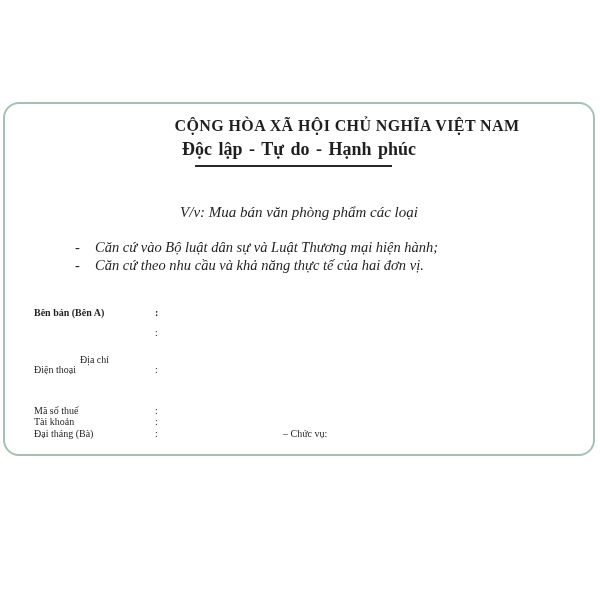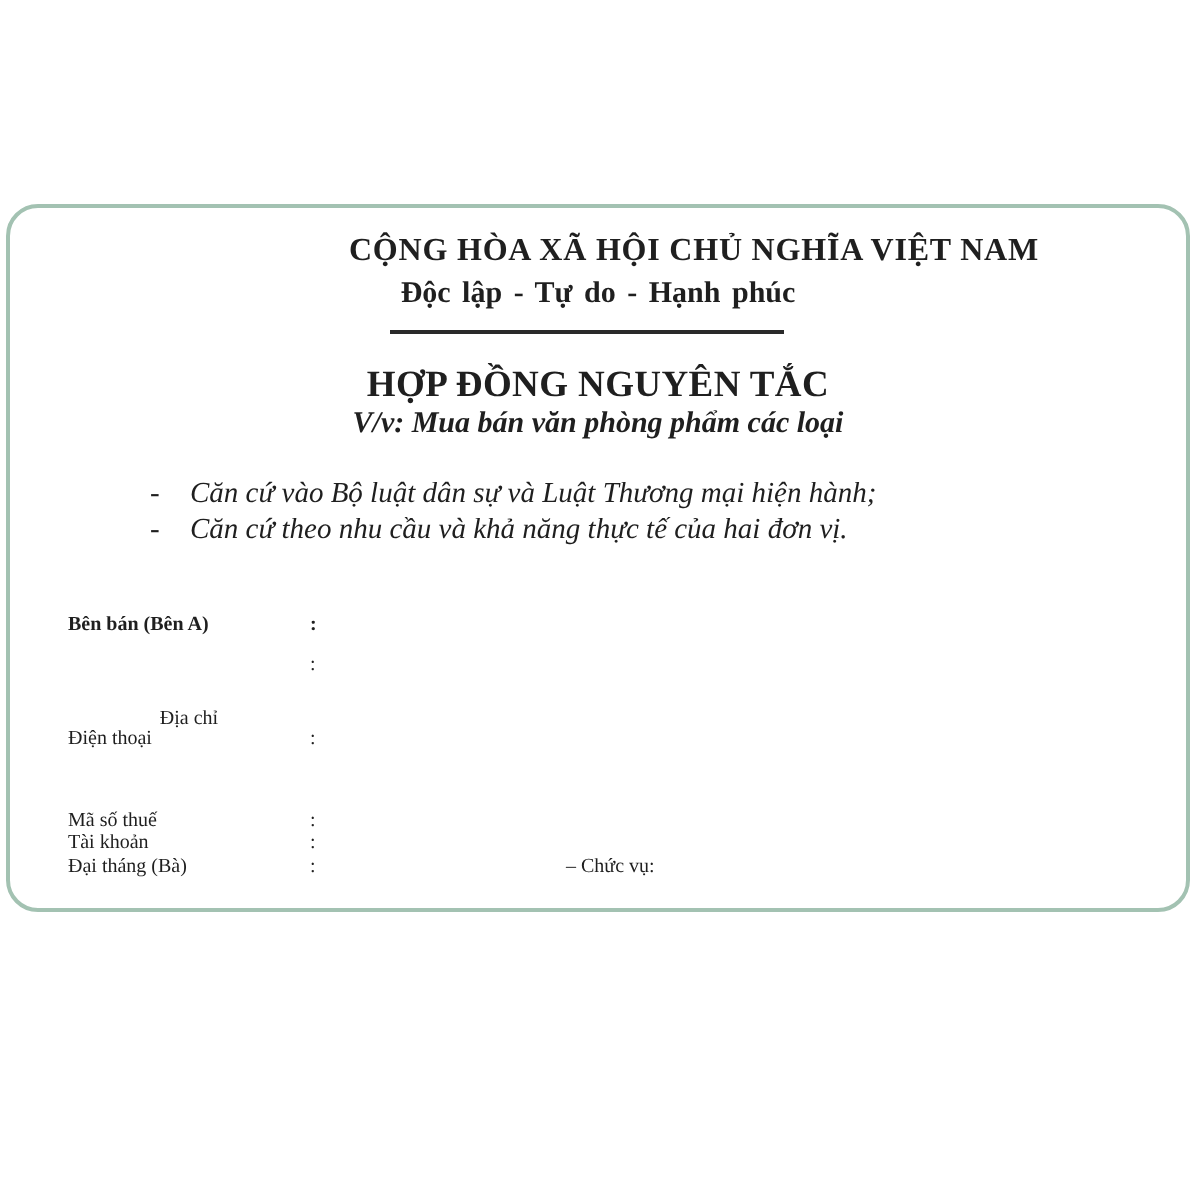--- a/index.html
+++ b/index.html
@@ -14,30 +14,30 @@
   .card{
     position:absolute;
     left:3px;top:102px;
     width:592px;height:354px;
     border:2px solid #a3c2b2;
     border-radius:16px;
     background:#ffffff;
     box-sizing:border-box;
   }
   .abs{position:absolute;line-height:1.15;white-space:nowrap;}
-  .centered{left:0;width:100%;text-align:center;font-weight:bold;}
+  .centered{left:0;width:100%;text-align:center;}
   .national-title{
     top:13px;
     font-size:16px;font-weight:bold;
     letter-spacing:0.4px;
     padding-left:48px;
   }
   .motto{
     top:35px;
-    font-size:15px;font-weight:bold;
+    font-size:18px;font-weight:bold;
     word-spacing:2px;
   }
   .divider{
     top:61px;left:190px;
     width:197px;height:2px;
     background:#2a2a2a;
   }
   .doc-title{
     top:79px;
     font-size:18.5px;font-weight:bold;
@@ -69,21 +69,20 @@
 <body>
 
 <div class="card">
 
   <div class="abs centered national-title">CỘNG HÒA XÃ HỘI CHỦ NGHĨA VIỆT NAM</div>
 
   <div class="abs centered motto">Độc lập - Tự do - Hạnh phúc</div>
 
   <div class="abs divider"></div>
 
-  <div class="abs centered doc-title">HỢP ĐỒNG NGUYÊN TẮC</div>
 
   <div class="abs centered doc-subject">V/v: Mua bán văn phòng phẩm các loại</div>
 
   <div class="abs ground" style="top:135px;left:0;width:100%;">
     <span class="dash">-</span>
     <span class="gtext">Căn cứ vào Bộ luật dân sự và Luật Thương mại hiện hành;</span>
   </div>
 
   <div class="abs ground" style="top:153px;left:0;width:100%;">
     <span class="dash">-</span>

